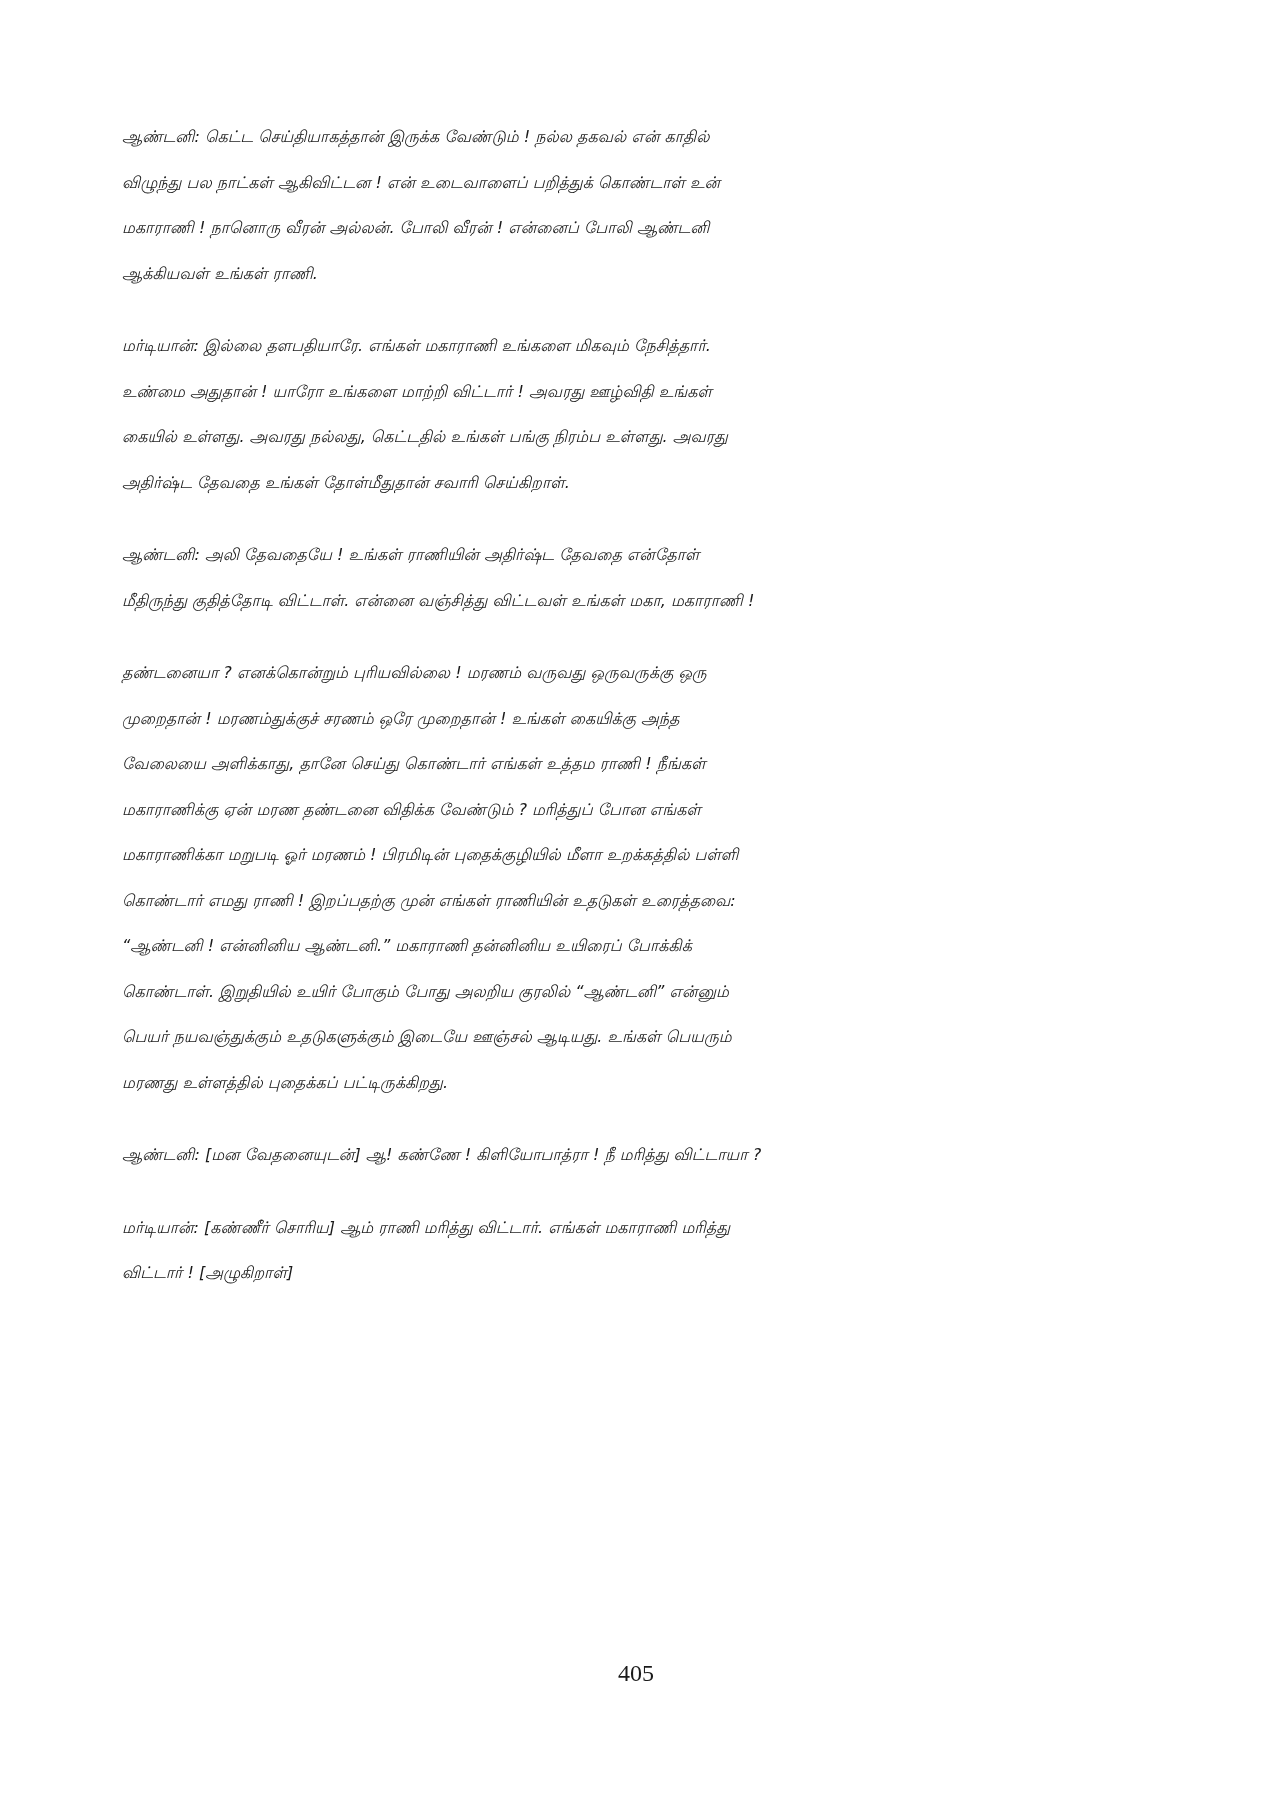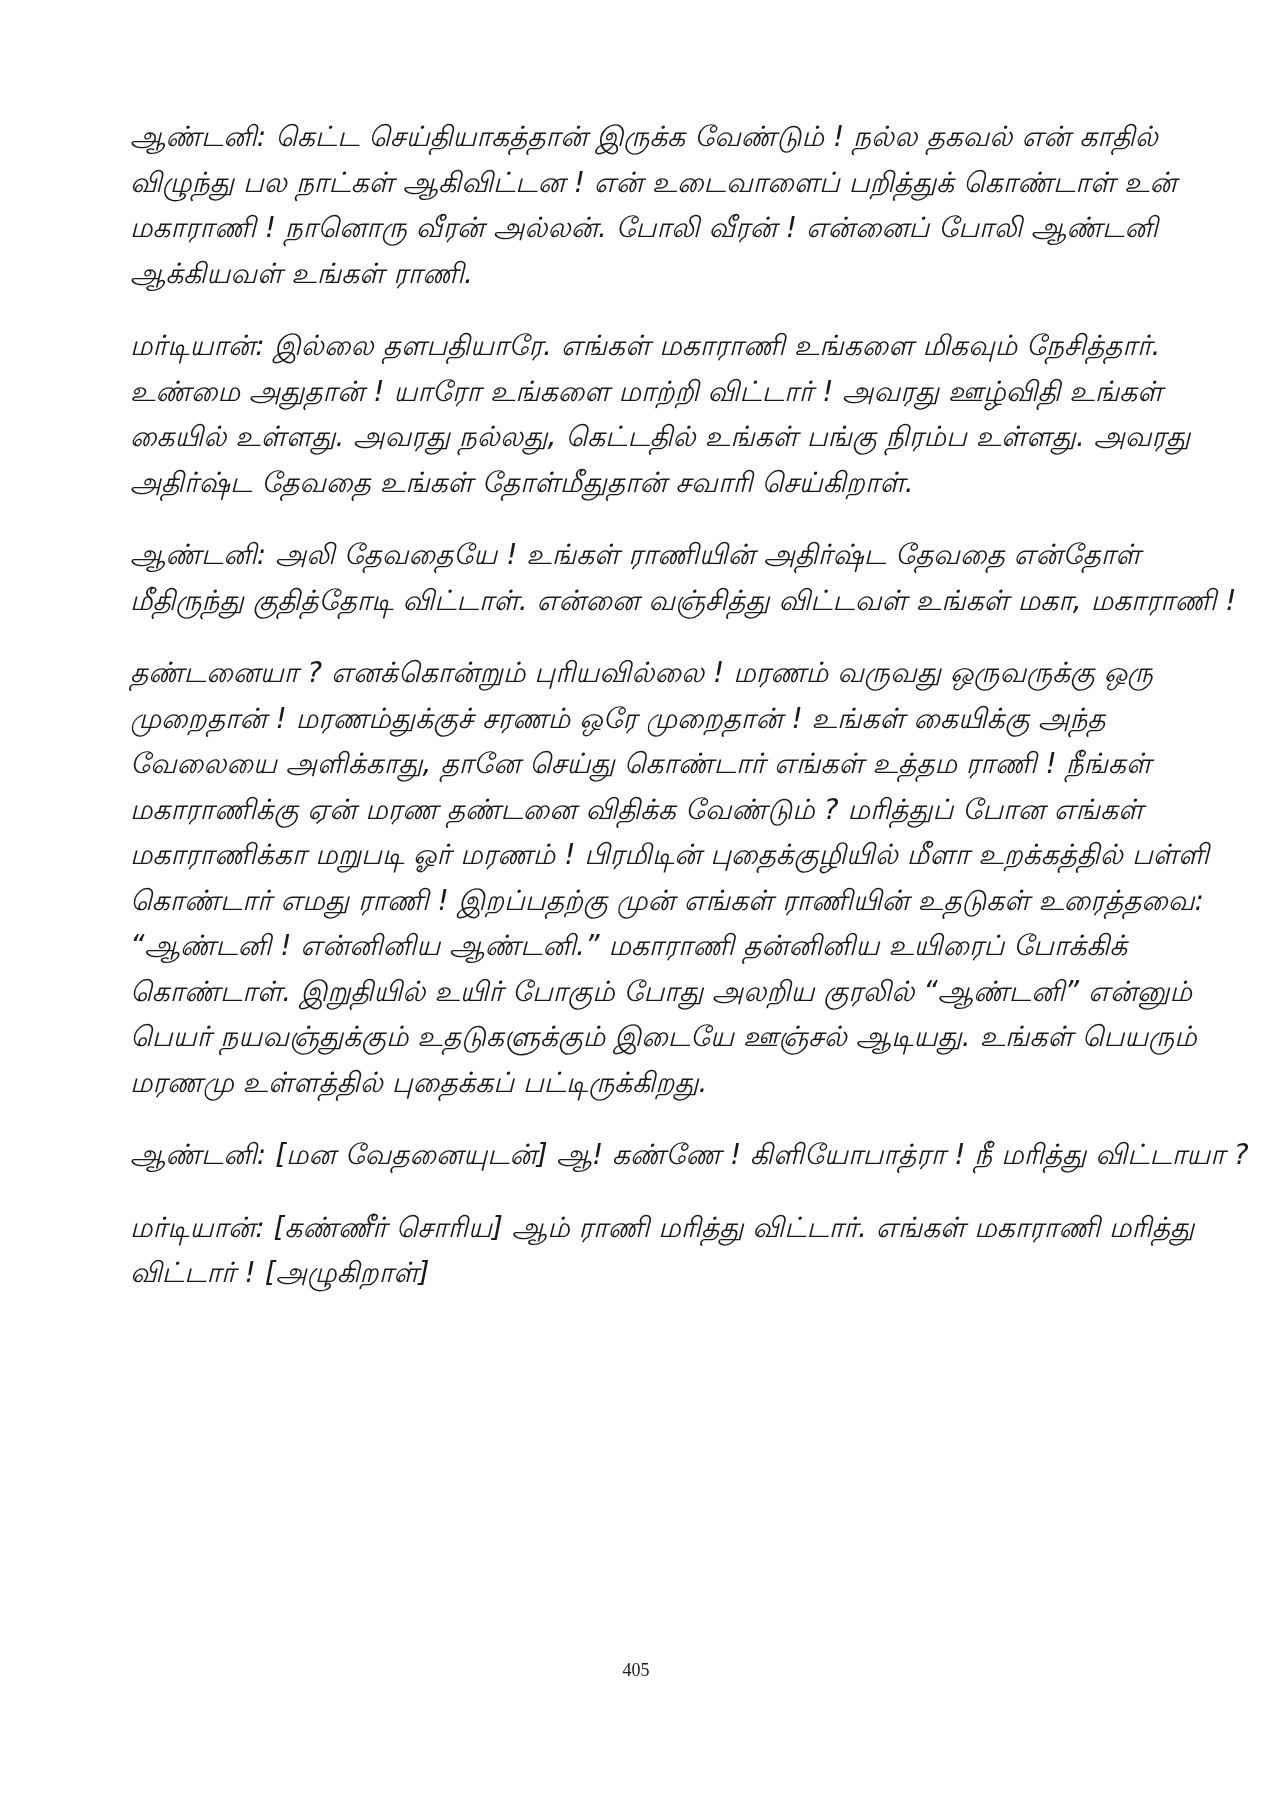--- a/index.html
+++ b/index.html
@@ -16,37 +16,37 @@
     }
     .page {
       position: absolute;
       left: 122px;
       top: 114px;
       width: 1040px;
     }
     .para {
       font-family: "DejaVu Sans", "Liberation Sans", sans-serif;
       font-style: italic;
-      font-size: 28px;
+      font-size: 16px;
       line-height: 45.5px;
-      margin: 0 0 27px 8px;
+      margin: 0 0 27px 0;
       white-space: normal;
     }
     .line {
       display: block;
       white-space: nowrap;
     }
     .page-number {
       position: absolute;
       top: 1660px;
       left: 0;
       width: 1272px;
       text-align: center;
       font-family: "Liberation Serif", "DejaVu Serif", serif;
-      font-size: 18px;
+      font-size: 24px;
       color: #1a1a1a;
     }
   </style>
 </head>
 <body>
 
 <div class="page">
 
   <p class="para">
     <span class="line">ஆண்டனி: கெட்ட செய்தியாகத்தான் இருக்க வேண்டும் ! நல்ல தகவல் என் காதில்</span>
@@ -70,21 +70,21 @@
   <p class="para">
     <span class="line">தண்டனையா ? எனக்கொன்றும் புரியவில்லை ! மரணம் வருவது ஒருவருக்கு ஒரு</span>
     <span class="line">முறைதான் ! மரணம்துக்குச் சரணம் ஒரே முறைதான் ! உங்கள் கையிக்கு அந்த</span>
     <span class="line">வேலையை அளிக்காது, தானே செய்து கொண்டார் எங்கள் உத்தம ராணி ! நீங்கள்</span>
     <span class="line">மகாராணிக்கு ஏன் மரண தண்டனை விதிக்க வேண்டும் ? மரித்துப் போன எங்கள்</span>
     <span class="line">மகாராணிக்கா மறுபடி ஓர் மரணம் ! பிரமிடின் புதைக்குழியில் மீளா உறக்கத்தில் பள்ளி</span>
     <span class="line">கொண்டார் எமது ராணி ! இறப்பதற்கு முன் எங்கள் ராணியின் உதடுகள் உரைத்தவை:</span>
     <span class="line">“ஆண்டனி ! என்னினிய ஆண்டனி.” மகாராணி தன்னினிய உயிரைப் போக்கிக்</span>
     <span class="line">கொண்டாள். இறுதியில் உயிர் போகும் போது அலறிய குரலில் “ஆண்டனி” என்னும்</span>
     <span class="line">பெயர் நயவஞ்துக்கும் உதடுகளுக்கும் இடையே ஊஞ்சல் ஆடியது. உங்கள் பெயரும்</span>
-    <span class="line">மரணமு உள்ளத்தில் புதைக்கப் பட்டிருக்கிறது.</span>
+    <span class="line">மரணது உள்ளத்தில் புதைக்கப் பட்டிருக்கிறது.</span>
   </p>
 
   <p class="para">
     <span class="line">ஆண்டனி: [மன வேதனையுடன்] ஆ! கண்ணே ! கிளியோபாத்ரா ! நீ மரித்து விட்டாயா ?</span>
   </p>
 
   <p class="para">
     <span class="line">மர்டியான்: [கண்ணீர் சொரிய] ஆம் ராணி மரித்து விட்டார். எங்கள் மகாராணி மரித்து</span>
     <span class="line">விட்டார் ! [அழுகிறாள்]</span>
   </p>

